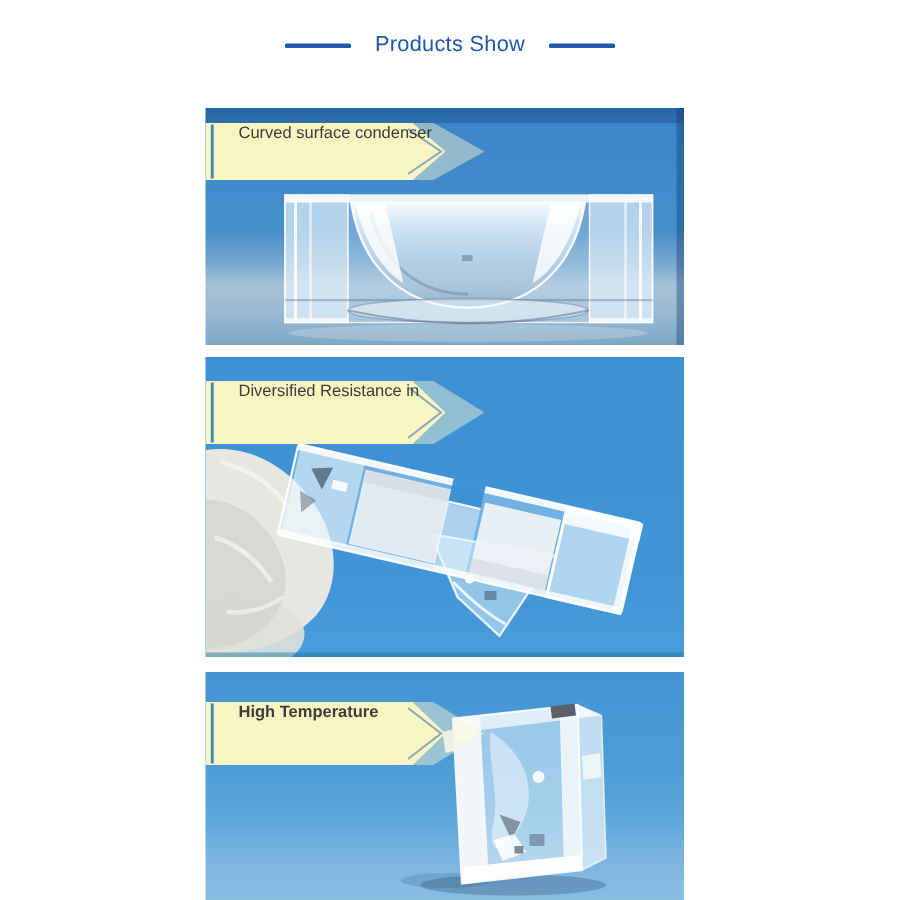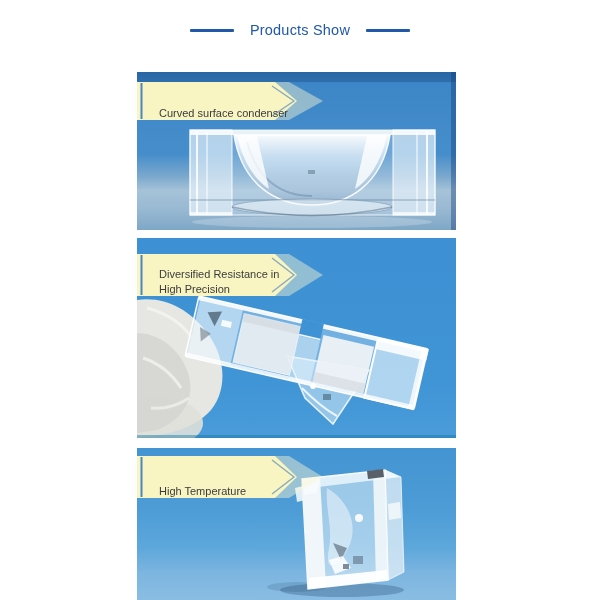--- a/index.html
+++ b/index.html
@@ -31,24 +31,24 @@
   .p1 .edge-r{position:absolute;right:0;top:0;bottom:0;width:5px;background:rgba(15,55,115,.38);}
   .p1 .edge-t{position:absolute;left:0;top:0;right:0;height:10px;background:rgba(10,45,105,.24);}
   .p2 .edge-b{position:absolute;left:0;bottom:0;right:0;height:3px;background:rgba(20,120,160,.45);}
   .art{position:absolute;left:0;top:0;width:100%;height:100%;display:block;}
 
   
   .banner{position:absolute;left:0;}
   .banner svg{position:absolute;left:0;top:0;display:block;}
   .b1{top:10px;width:190px;height:38px;}
   .b2{top:16px;width:190px;height:42px;}
-  .b3{top:8px;width:190px;height:42px;}
+  .b3{top:20px;width:190px;height:42px;font-weight:bold;}
   .banner-text{
     position:absolute;left:22px;top:0;height:100%;width:120px;
-    display:flex;flex-direction:column;justify-content:flex-end;
+    display:flex;flex-direction:column;justify-content:flex-start;
     font-size:11px;line-height:1.3;color:#3b3b3b;white-space:nowrap;
   }
 </style>
 </head>
 <body>
 
 <div class="stage">
 
   <div class="hdr">
     <div class="rule"></div>
@@ -147,21 +147,20 @@
 
     <div class="banner b2">
       <svg viewBox="0 0 190 42" width="190" height="42">
         <polygon points="0,0 152,0 186,21 152,42 0,42" fill="rgba(250,247,210,0.45)"></polygon>
         <polygon points="0,0 138,0 160,21 138,42 0,42" fill="#f8f5c3"></polygon>
         <path d="M135,4 L157,21 L135,38" fill="none" stroke="rgba(110,150,185,0.8)" stroke-width="1.4"></path>
         <rect x="3.5" y="1" width="2" height="40" fill="#4a86c0"></rect>
       </svg>
       <div class="banner-text">
         <span>Diversified Resistance in</span>
-        <span>High Precision</span>
       </div>
     </div>
   </div>
 
   <div class="panel p3">
     <svg class="art" viewBox="0 0 319 152">
 
       <ellipse cx="205" cy="142" rx="62" ry="7" fill="rgba(25,60,100,0.28)"></ellipse>
       <ellipse cx="160" cy="139" rx="30" ry="5" fill="rgba(25,60,100,0.16)"></ellipse>
 

